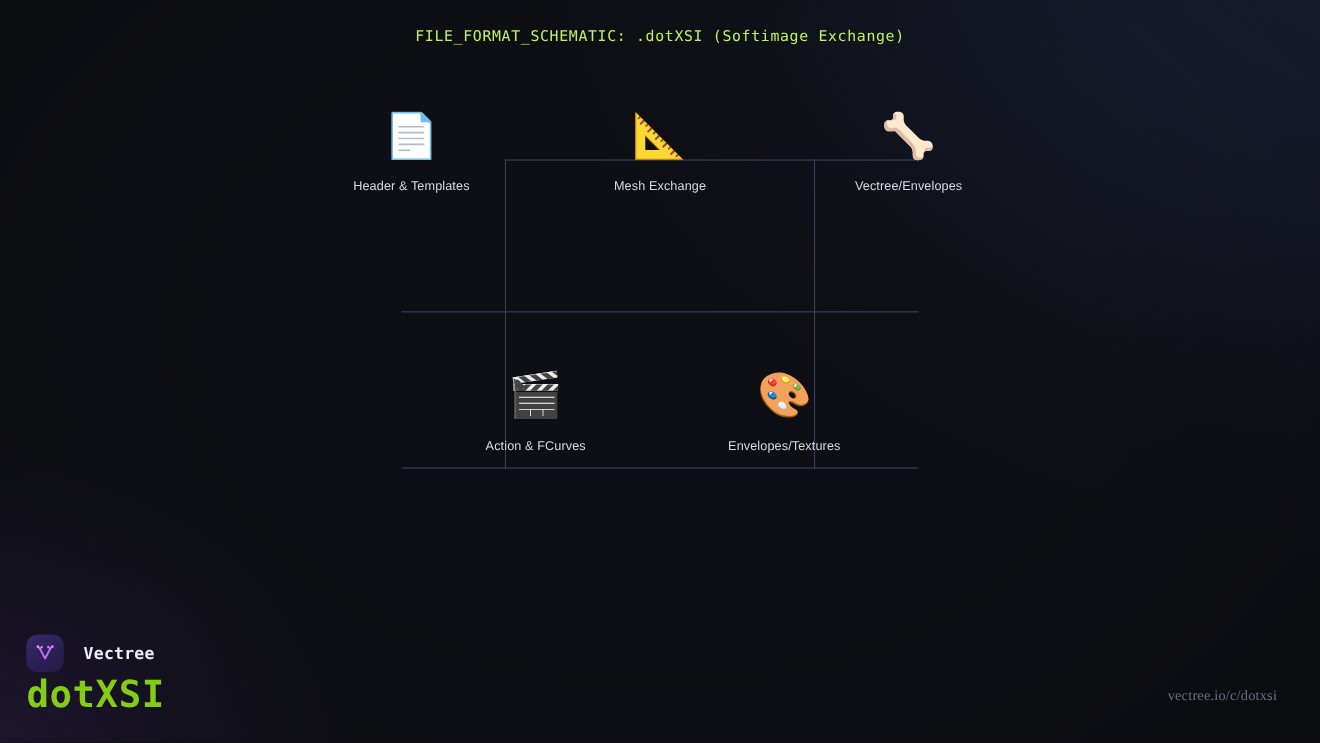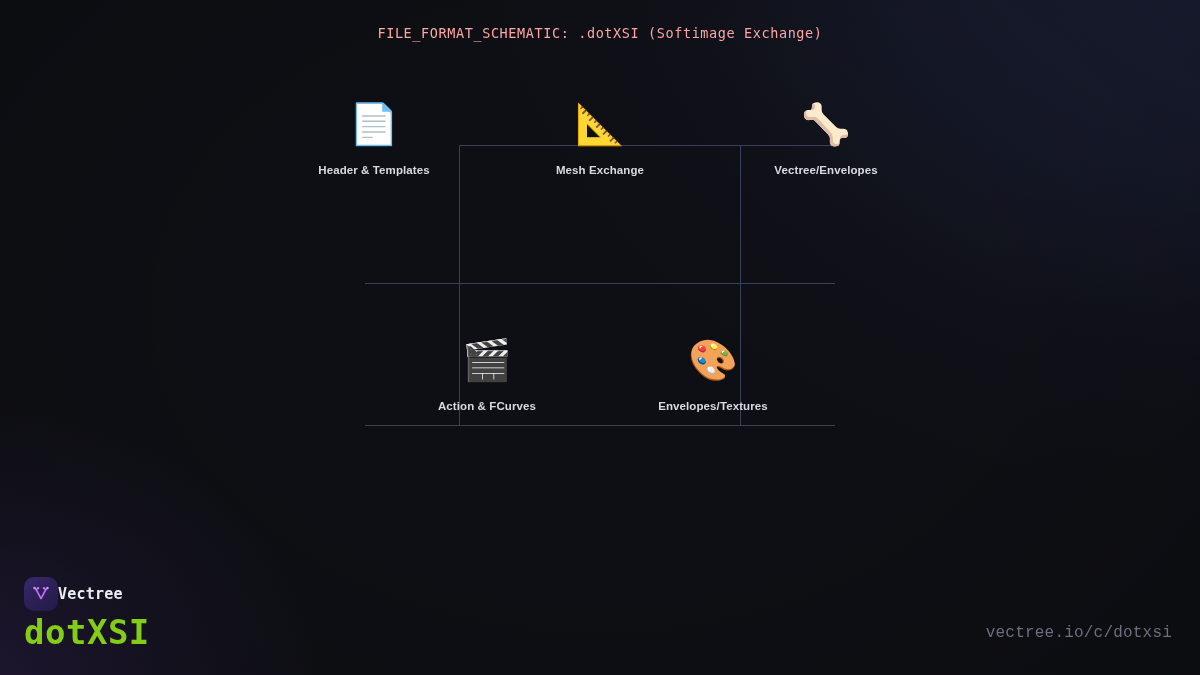--- a/index.html
+++ b/index.html
@@ -40,21 +40,21 @@
   
   .title {
     position: absolute;
     top: 25px;
     left: 0;
     width: 1200px;
     text-align: center;
     font-family: "DejaVu Sans Mono", "Liberation Mono", monospace;
     font-size: 13.5px;
     letter-spacing: 0.6px;
-    color: #fca5a5;
+    color: #bef264;
     white-space: pre;
   }
 
   
   .schematic {
     position: absolute;
     left: 365px;
     top: 90px;
     width: 470px;
     height: 336px;
@@ -92,37 +92,36 @@
     height: 44px;
     display: block;
   }
   .node-label {
     display: block;
     margin-top: 18px;
     font-size: 11.5px;
     color: #d8dae2;
     letter-spacing: 0.1px;
     white-space: nowrap;
-    font-weight: bold;
   }
 
   .node-0 { left: 9px;   top: 12px; }
   .node-1 { left: 235px; top: 12px; }
   .node-2 { left: 461px; top: 12px; }
   .node-3 { left: 122px; top: 248px; }
   .node-4 { left: 348px; top: 248px; }
 
   
   .brand {
     position: absolute;
     left: 24px;
     top: 577px;
     display: flex;
     align-items: center;
-    gap: 0;
+    gap: 18px;
   }
   .brand-mark {
     width: 34px;
     height: 34px;
     border-radius: 10px;
     background: linear-gradient(145deg, #3a2a6e 0%, #2b1f55 55%, #241b48 100%);
     display: flex;
     align-items: center;
     justify-content: center;
     flex: 0 0 auto;
@@ -139,24 +138,24 @@
     left: 24px;
     top: 612px;
     font-family: "DejaVu Sans Mono", "Liberation Mono", monospace;
     font-size: 34px;
     font-weight: bold;
     color: #84cc16;
     letter-spacing: 0.5px;
   }
   .url {
     position: absolute;
-    right: 28px;
+    right: 39px;
     top: 624px;
-    font-family: Liberation Mono, monospace;
-    font-size: 16px;
+    font-family: Liberation Serif, serif;
+    font-size: 13px;
     color: #6a6f80;
     letter-spacing: 0.2px;
   }
 </style>
 </head>
 <body>
 
 <div class="bg-layer bg-navy"></div>
 <div class="bg-layer bg-purple"></div>
 <div class="bg-layer bg-vignette"></div>

